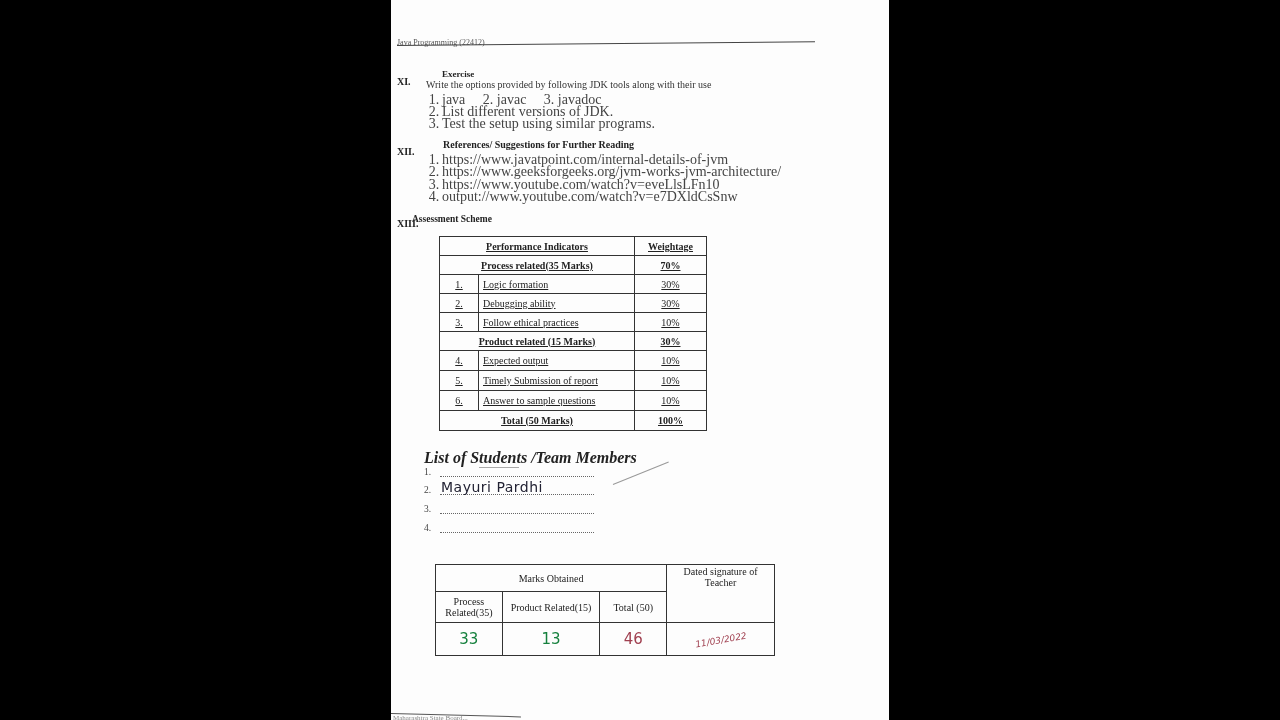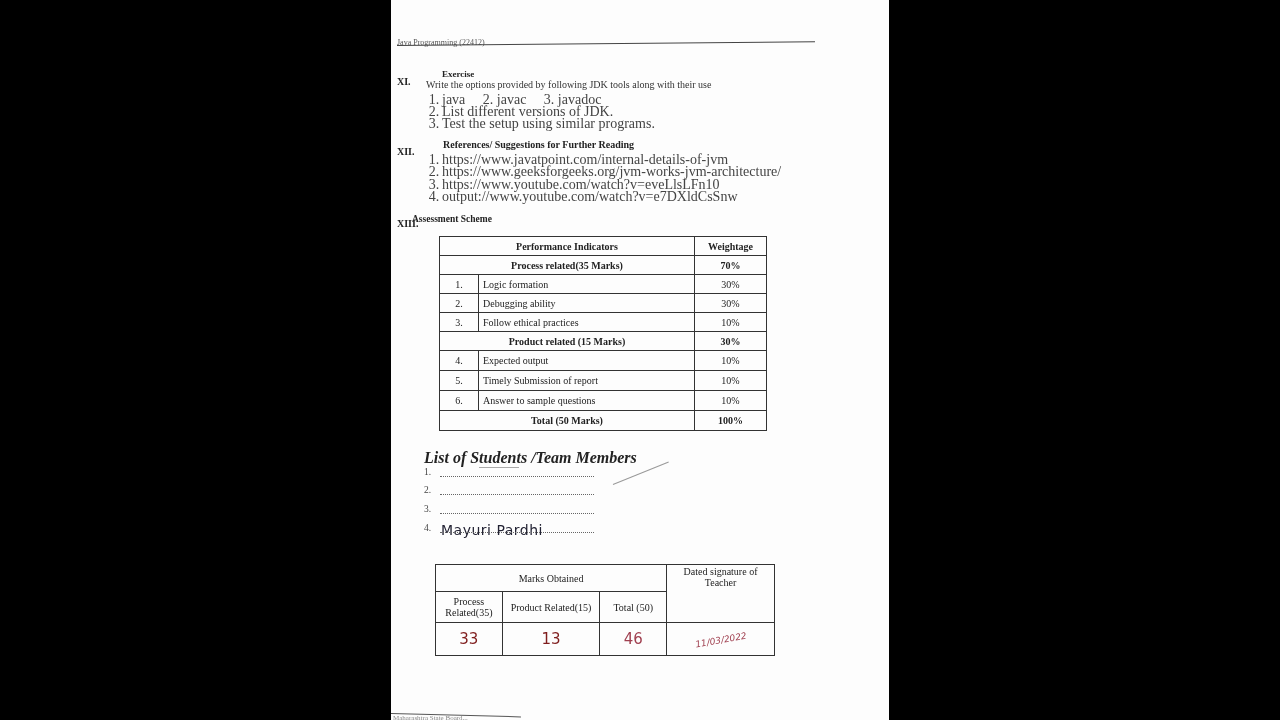--- a/index.html
+++ b/index.html
@@ -14,43 +14,43 @@
     .abs { position: absolute; }
     .header-text { left: 6px; top: 38px; font-size: 8px; color: #555; }
     .header-line { left: 6px; top: 45px; width: 418px; height: 1px; background: #444; transform: rotate(-0.5deg); transform-origin: left; }
     .sec-num { font-weight: bold; font-size: 10px; color: #222; }
     .sec-title { font-weight: bold; font-size: 10px; color: #222; }
     .body-text { font-size: 10px; color: #333; }
     .li { font-size: 14px; color: #444; white-space: nowrap; text-align: center; }
     .li .n { display: inline-block; width: 16px; }
 
     table.assess {
-      position: absolute; left: 48px; top: 236px; width: 328px; border-collapse: collapse;
-      font-size: 10px; color: #222;
+      position: absolute; left: 48px; top: 236px; width: 268px; border-collapse: collapse;
+      font-size: 10px; color: #222; text-decoration: underline;
     }
     table.assess td { border: 1px solid #333; padding: 0 4px; height: 18px; }
     table.assess tr.tall td { height: 19px; }
     table.assess td.c { text-align: center; }
     table.assess td.b { font-weight: bold; }
     table.assess td.idx { width: 30px; text-align: center; }
     table.assess td.wt { width: 63px; text-align: center; }
 
     .students-title { left: 33px; top: 449px; font-weight: bold; font-style: italic; font-size: 16px; color: #222; }
     .stu-line { left: 33px; font-size: 9.5px; color: #444; width: 170px; }
     .stu-line .n { display: inline-block; width: 16px; }
     .dots { position: absolute; left: 16px; right: 0; bottom: 2px; border-bottom: 1px dotted #666; }
-    .handwrite { font-family: "DejaVu Sans", sans-serif; color: #223; font-size: 14px; position: absolute; left: 17px; top: -6px; letter-spacing: 0.5px; margin-top: 43px; }
+    .handwrite { font-family: "DejaVu Sans", sans-serif; color: #223; font-size: 14px; position: absolute; left: 17px; top: -6px; letter-spacing: 0.5px; }
 
     table.marks {
       position: absolute; left: 44px; top: 564px; width: 340px; border-collapse: collapse;
       font-size: 10px; color: #222; text-align: center; padding-left: 8px;
     }
     table.marks td { border: 1px solid #333; padding: 1px 2px; }
     .hw-num { font-family: "DejaVu Sans", sans-serif; font-size: 15px; color: #a04050; }
-    .hw-num.blue { color: #7f1d1d; }
+    .hw-num.blue { color: #15803d; }
     .sig { font-family: "DejaVu Sans", sans-serif; font-style: italic; font-size: 9px; color: #a04050; transform: rotate(-10deg); display: inline-block; }
 
     .footer-line { left: 0; top: 713px; width: 130px; height: 1px; background: #555; transform: rotate(1.5deg); transform-origin: left; }
     .footer-text { left: 2px; top: 714px; font-size: 7px; color: #888; }
     .tick { left: 222px; top: 484px; width: 60px; height: 1px; background: #999; transform: rotate(-22deg); transform-origin: left; }
     .scribble { left: 88px; top: 467px; width: 40px; height: 1px; background: #aaa; }
   </style>
 </head>
 <body>
 

